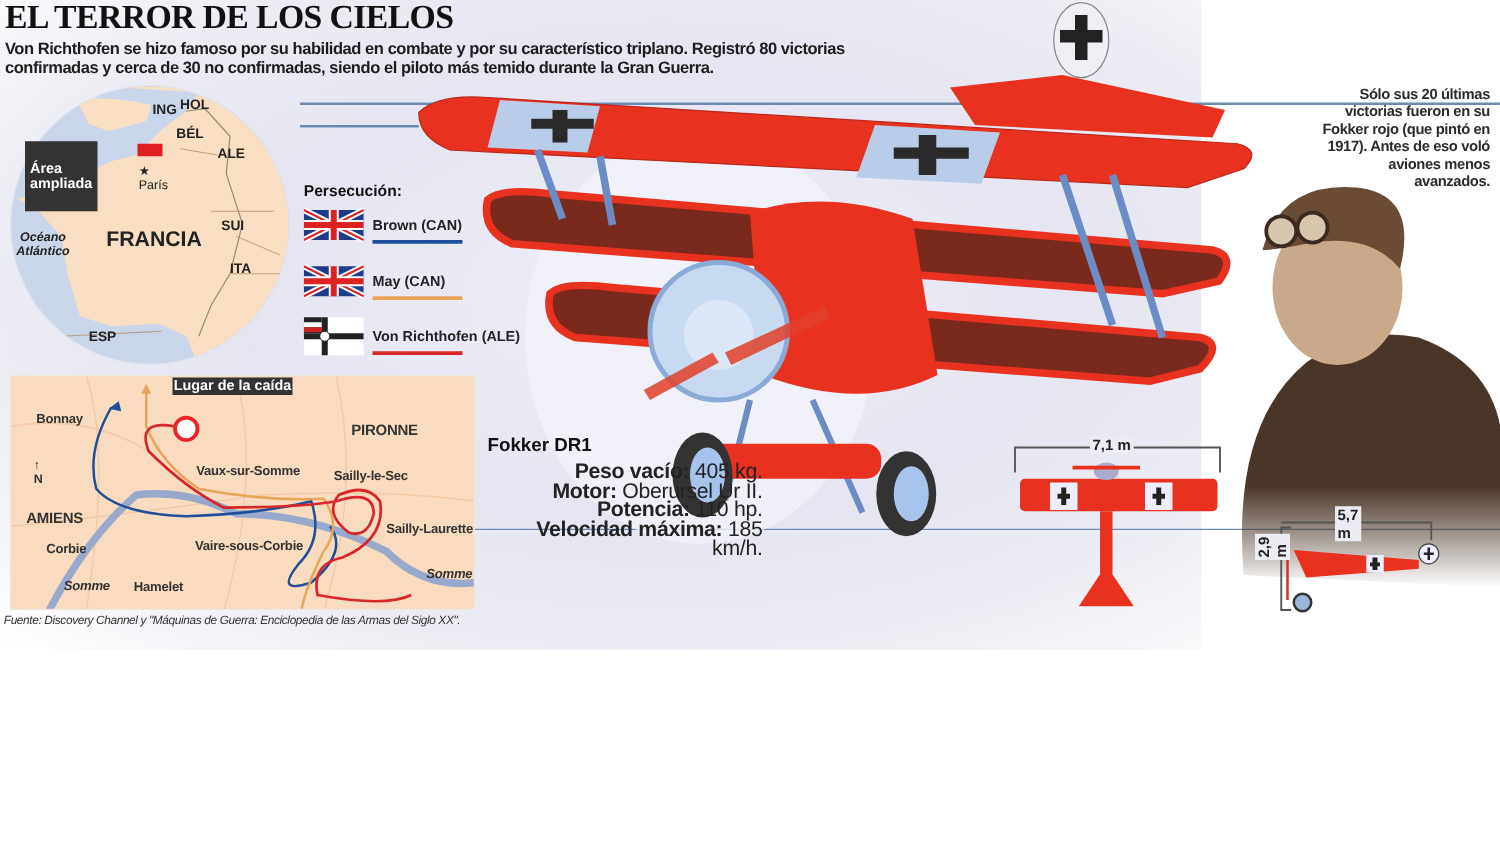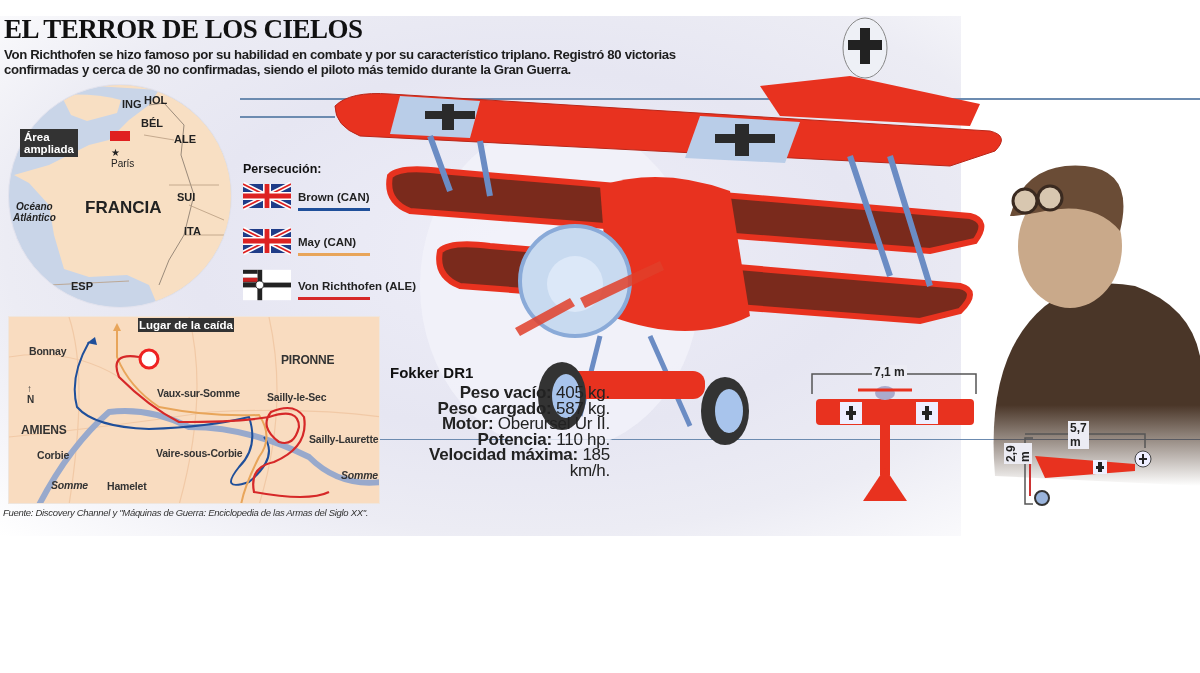--- a/index.html
+++ b/index.html
@@ -1,33 +1,33 @@
 <!DOCTYPE html>
 <html><head>
 <meta charset="utf-8">
 <style>
   * { box-sizing: border-box; margin: 0; padding: 0; }
   html, body { width: 1200px; height: 673px; background: #ffffff; overflow: hidden; }
   body { position: relative; font-family: "Liberation Sans", sans-serif; color: #1a1a1a; }
-  .infographic { position: absolute; left: 0; top: 16px; width: 961px; height: 520px;
+  .infographic { position: absolute; left: 0; top: 0; width: 961px; height: 520px;
     background: radial-gradient(ellipse at 55% 45%, #eeeef8 0%, #e6e6f2 45%, #ececf4 70%, #ffffff 100%); }
   .title { position: absolute; left: 4px; top: -2px; font-family: "Liberation Serif", serif; font-weight: bold;
     font-size: 27px; letter-spacing: -0.5px; color: #111; }
   .subtitle { position: absolute; left: 4px; top: 31px; width: 700px; font-size: 13.2px; line-height: 15px;
     font-weight: bold; color: #1d1d1d; letter-spacing: -0.35px; }
   .hline { position: absolute; height: 2px; background: #6c8bb0; }
   
   .locator { position: absolute; left: 8px; top: 68px; width: 224px; height: 224px; border-radius: 50%;
     background: #c9d5e8; overflow: hidden; border: 1px solid #e3e3ee; }
   .locator svg { position: absolute; left: 0; top: 0; }
   .map-label { position: absolute; font-size: 11px; font-weight: bold; color: #222; }
   .map-label.big { font-size: 17px; }
   .map-label.ital { font-style: italic; font-size: 10px; text-align: center; line-height: 11px; }
   .area-tag { position: absolute; left: 20px; top: 113px; background: #333; color: #fff; font-weight: bold;
-    font-size: 11.5px; line-height: 12px; padding: 2px 4px; }
+    font-size: 11.5px; line-height: 12px; padding: 16px 4px; }
   
   .legend { position: absolute; left: 243px; top: 146px; width: 180px; }
   .legend-title { font-size: 12.5px; font-weight: bold; color: #111; }
   .legend-item { position: absolute; left: 0; height: 34px; width: 180px; }
   .flag { position: absolute; left: 0; top: 0; width: 48px; height: 30px; }
   .legend-label { position: absolute; left: 55px; top: 10px; font-size: 11.5px; font-weight: bold; color: #222; white-space: nowrap; }
   .legend-line { position: absolute; left: 55px; top: 27px; width: 72px; height: 3px; }
   
   .detail-map { position: absolute; left: 8px; top: 300px; width: 372px; height: 188px; background: #f9dcc0;
     border: 1px solid #efe6de; overflow: hidden; }
@@ -183,39 +183,39 @@
     <rect x="215" y="355" width="160" height="28" rx="12" fill="#e8321f"></rect>
     <ellipse cx="232" cy="380" rx="24" ry="34" fill="#333"></ellipse>
     <ellipse cx="236" cy="380" rx="14" ry="22" fill="#a8c4ec"></ellipse>
     <ellipse cx="395" cy="395" rx="24" ry="34" fill="#333"></ellipse>
     <ellipse cx="399" cy="395" rx="14" ry="22" fill="#a8c4ec"></ellipse>
   </svg>
 
   <div class="specs">
     <div class="specs-title">Fokker DR1</div>
     <div class="spec-row"><b>Peso vacío:</b><span> 405 kg.</span></div>
-    <div class="spec-row"><b>Peso cargado:</b><span> 587 kg.</span></div>
     <div class="spec-row"><b>Motor:</b><span> Oberursel Ur II.</span></div>
     <div class="spec-row"><b>Potencia:</b><span> 110 hp.</span></div>
     <div class="spec-row"><b>Velocidad máxima:</b><span> 185 km/h.</span></div>
   </div>
 
   <svg class="portrait" width="225" height="330" viewBox="0 0 225 330">
     <defs>
       <linearGradient id="fade" x1="0" y1="0" x2="0" y2="1">
         <stop offset="0.6" stop-color="#4a3628" stop-opacity="1"></stop>
         <stop offset="1" stop-color="#4a3628" stop-opacity="0"></stop>
       </linearGradient>
     </defs>
     <path d="M20 320 Q10 200 70 150 Q110 120 160 130 Q215 150 225 200 L225 330 Z" fill="url(#fade)"></path>
     <ellipse cx="95" cy="90" rx="52" ry="62" fill="#c9a98a"></ellipse>
     <path d="M35 60 Q50 5 110 10 Q160 15 145 75 Q120 45 70 55 Q45 60 35 60 Z" fill="#6a4c36"></path>
     <circle cx="50" cy="45" r="12" fill="#d8c7b0" stroke="#3a2a20" stroke-width="3"></circle>
     <circle cx="75" cy="42" r="12" fill="#d8c7b0" stroke="#3a2a20" stroke-width="3"></circle>
   </svg>
+  <div class="note">Sólo sus 20 últimas victorias fueron en su Fokker rojo (que pintó en 1917). Antes de eso voló aviones menos avanzados.</div>
 
   <svg style="position:absolute;left:808px;top:350px;" width="175" height="140" viewBox="0 0 175 140">
     <path d="M4 28 V8 H168 V28" fill="none" stroke="#555" stroke-width="1.5"></path>
     <rect x="8" y="33" width="158" height="26" rx="4" fill="#e8321f"></rect>
     <rect x="32" y="36" width="22" height="22" fill="#eef"></rect>
     <rect x="108" y="36" width="22" height="22" fill="#eef"></rect>
     <path d="M38 45 h10 v4 h-10z M41 40 h4 v14 h-4z M114 45 h10 v4 h-10z M117 40 h4 v14 h-4z" fill="#222"></path>
     <rect x="72" y="59" width="10" height="50" fill="#e8321f"></rect>
     <path d="M55 135 L77 102 L99 135 Z" fill="#e8321f"></path>
     <ellipse cx="77" cy="27" rx="10" ry="7" fill="#aac"></ellipse>

